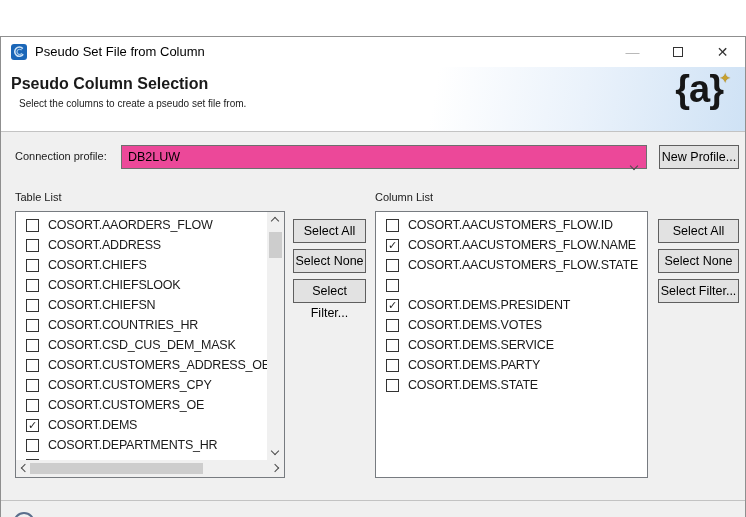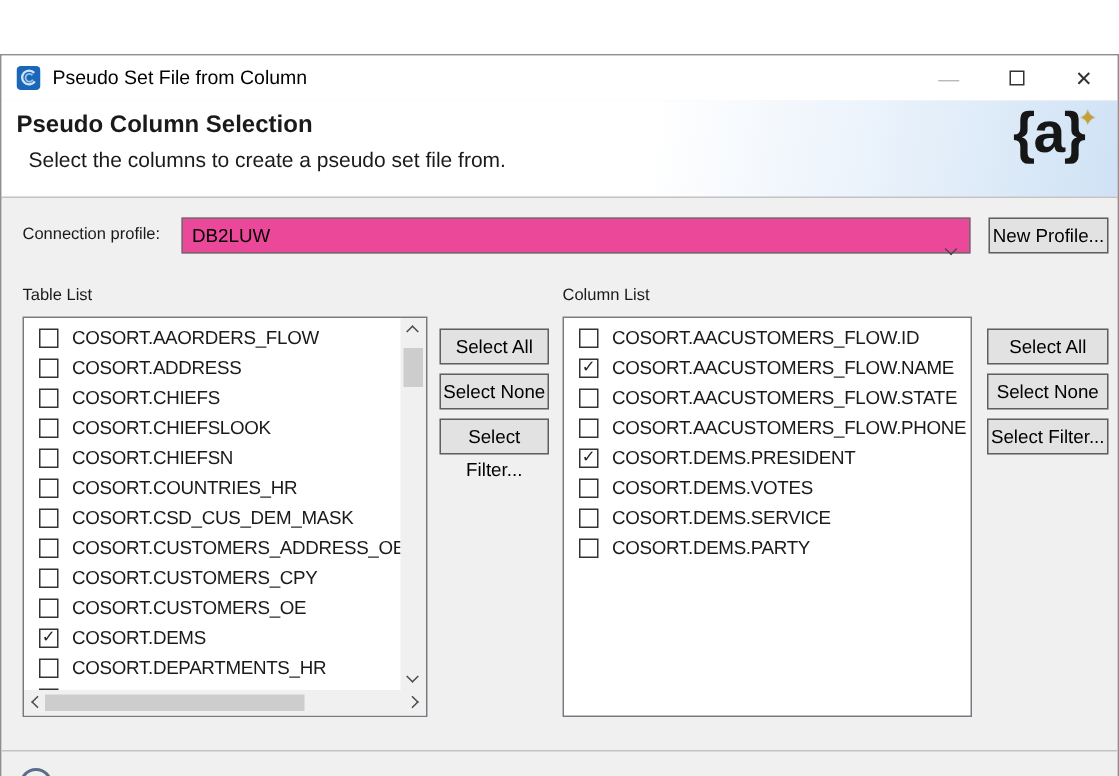--- a/index.html
+++ b/index.html
@@ -18,21 +18,21 @@
   .btn-max { right:45px; }
   .btn-max .sq { display:inline-block; width:10px; height:10px; border:1px solid #333; vertical-align:middle; margin-top:-2px; }
   .btn-close { right:0; font-size:14px; }
   
   .header {
     position:absolute; top:30px; left:0; right:0; height:65px;
     background:linear-gradient(100deg,#ffffff 58%, #eaf2fb 78%, #cfe2f5 100%);
     border-bottom:1px solid #c3c3c3;
   }
   .header-title { position:absolute; left:10px; top:8px; font-size:16px; font-weight:bold; color:#1a1a1a; }
-  .header-subtitle { position:absolute; left:18px; top:31px; font-size:14px; color:#1a1a1a; }
+  .header-subtitle { position:absolute; left:18px; top:31px; font-size:10px; color:#1a1a1a; }
   .logo { position:absolute; right:22px; top:1px; font-size:38px; font-weight:600; color:#161616; letter-spacing:-1px; }
   .sparkle { position:absolute; right:14px; top:3px; font-size:14px; color:#c8a12d; text-shadow:0 0 1px #8a6d1c; }
   
   .content { position:absolute; top:96px; left:0; right:0; bottom:49px; background:#f0f0f0; }
   .field-label { position:absolute; font-size:11px; color:#1a1a1a; }
   .combo {
     position:absolute; left:120px; top:12px; width:526px; height:24px;
     background:#ec4899; border:1px solid #6e6e6e; font-size:12.5px;
     line-height:22px; padding-left:6px; color:#000;
   }
@@ -199,37 +199,40 @@
           <div class="list-row">
             <span class="checkbox">✓</span>
             <span class="row-label">COSORT.AACUSTOMERS_FLOW.NAME</span>
           </div>
           <div class="list-row">
             <span class="checkbox"></span>
             <span class="row-label">COSORT.AACUSTOMERS_FLOW.STATE</span>
           </div>
           <div class="list-row">
             <span class="checkbox"></span>
-            <span class="row-label">COSORT.AACUSTOMERS_FLOW.PHONE</span>
           </div>
           <div class="list-row">
             <span class="checkbox">✓</span>
             <span class="row-label">COSORT.DEMS.PRESIDENT</span>
           </div>
           <div class="list-row">
             <span class="checkbox"></span>
             <span class="row-label">COSORT.DEMS.VOTES</span>
           </div>
           <div class="list-row">
             <span class="checkbox"></span>
             <span class="row-label">COSORT.DEMS.SERVICE</span>
           </div>
           <div class="list-row">
             <span class="checkbox"></span>
             <span class="row-label">COSORT.DEMS.PARTY</span>
+          </div>
+          <div class="list-row">
+            <span class="checkbox"></span>
+            <span class="row-label">COSORT.DEMS.STATE</span>
           </div>
         </div>
     </div>
 
     <button class="btn sel-btn sel-left sel-1">Select All</button>
     <button class="btn sel-btn sel-left sel-2">Select None</button>
     <button class="btn sel-btn sel-left sel-3">Select Filter...</button>
 
     <button class="btn sel-btn sel-right sel-1">Select All</button>
     <button class="btn sel-btn sel-right sel-2">Select None</button>

